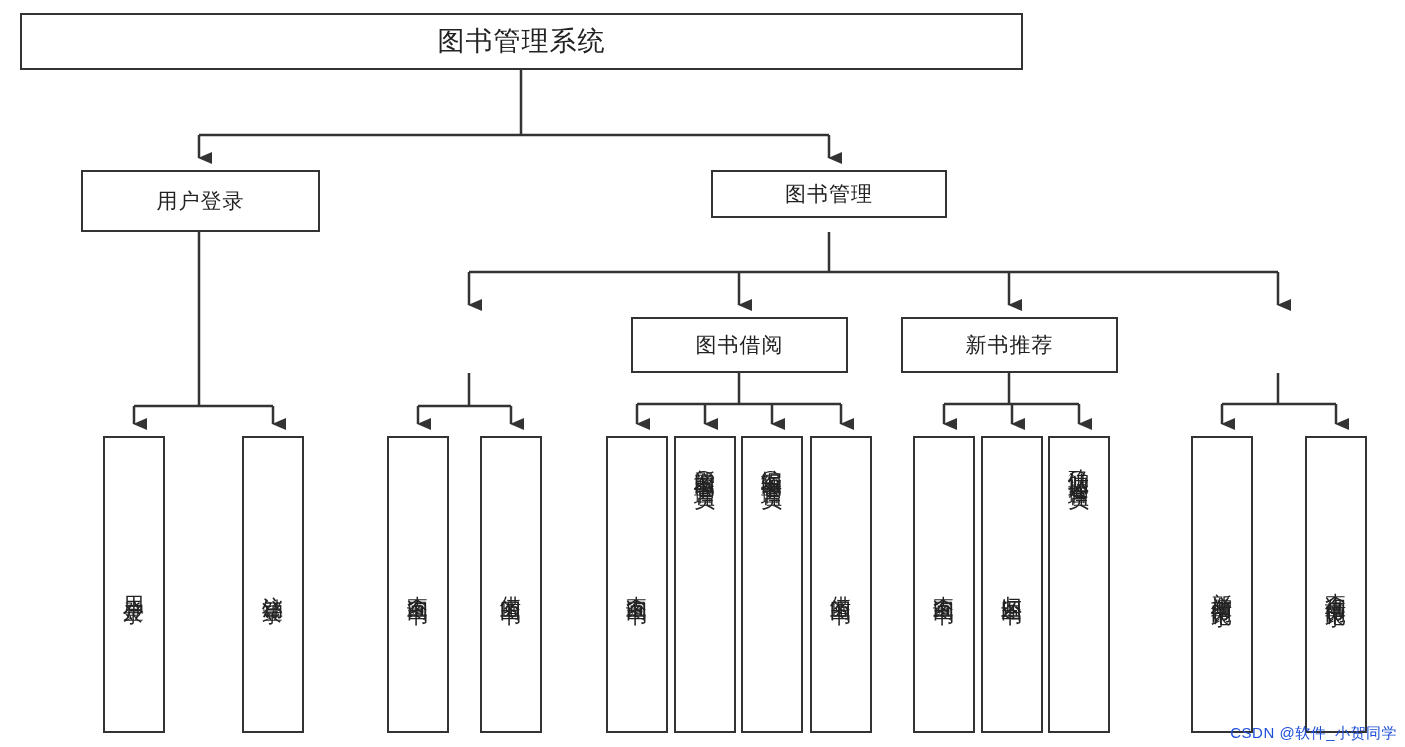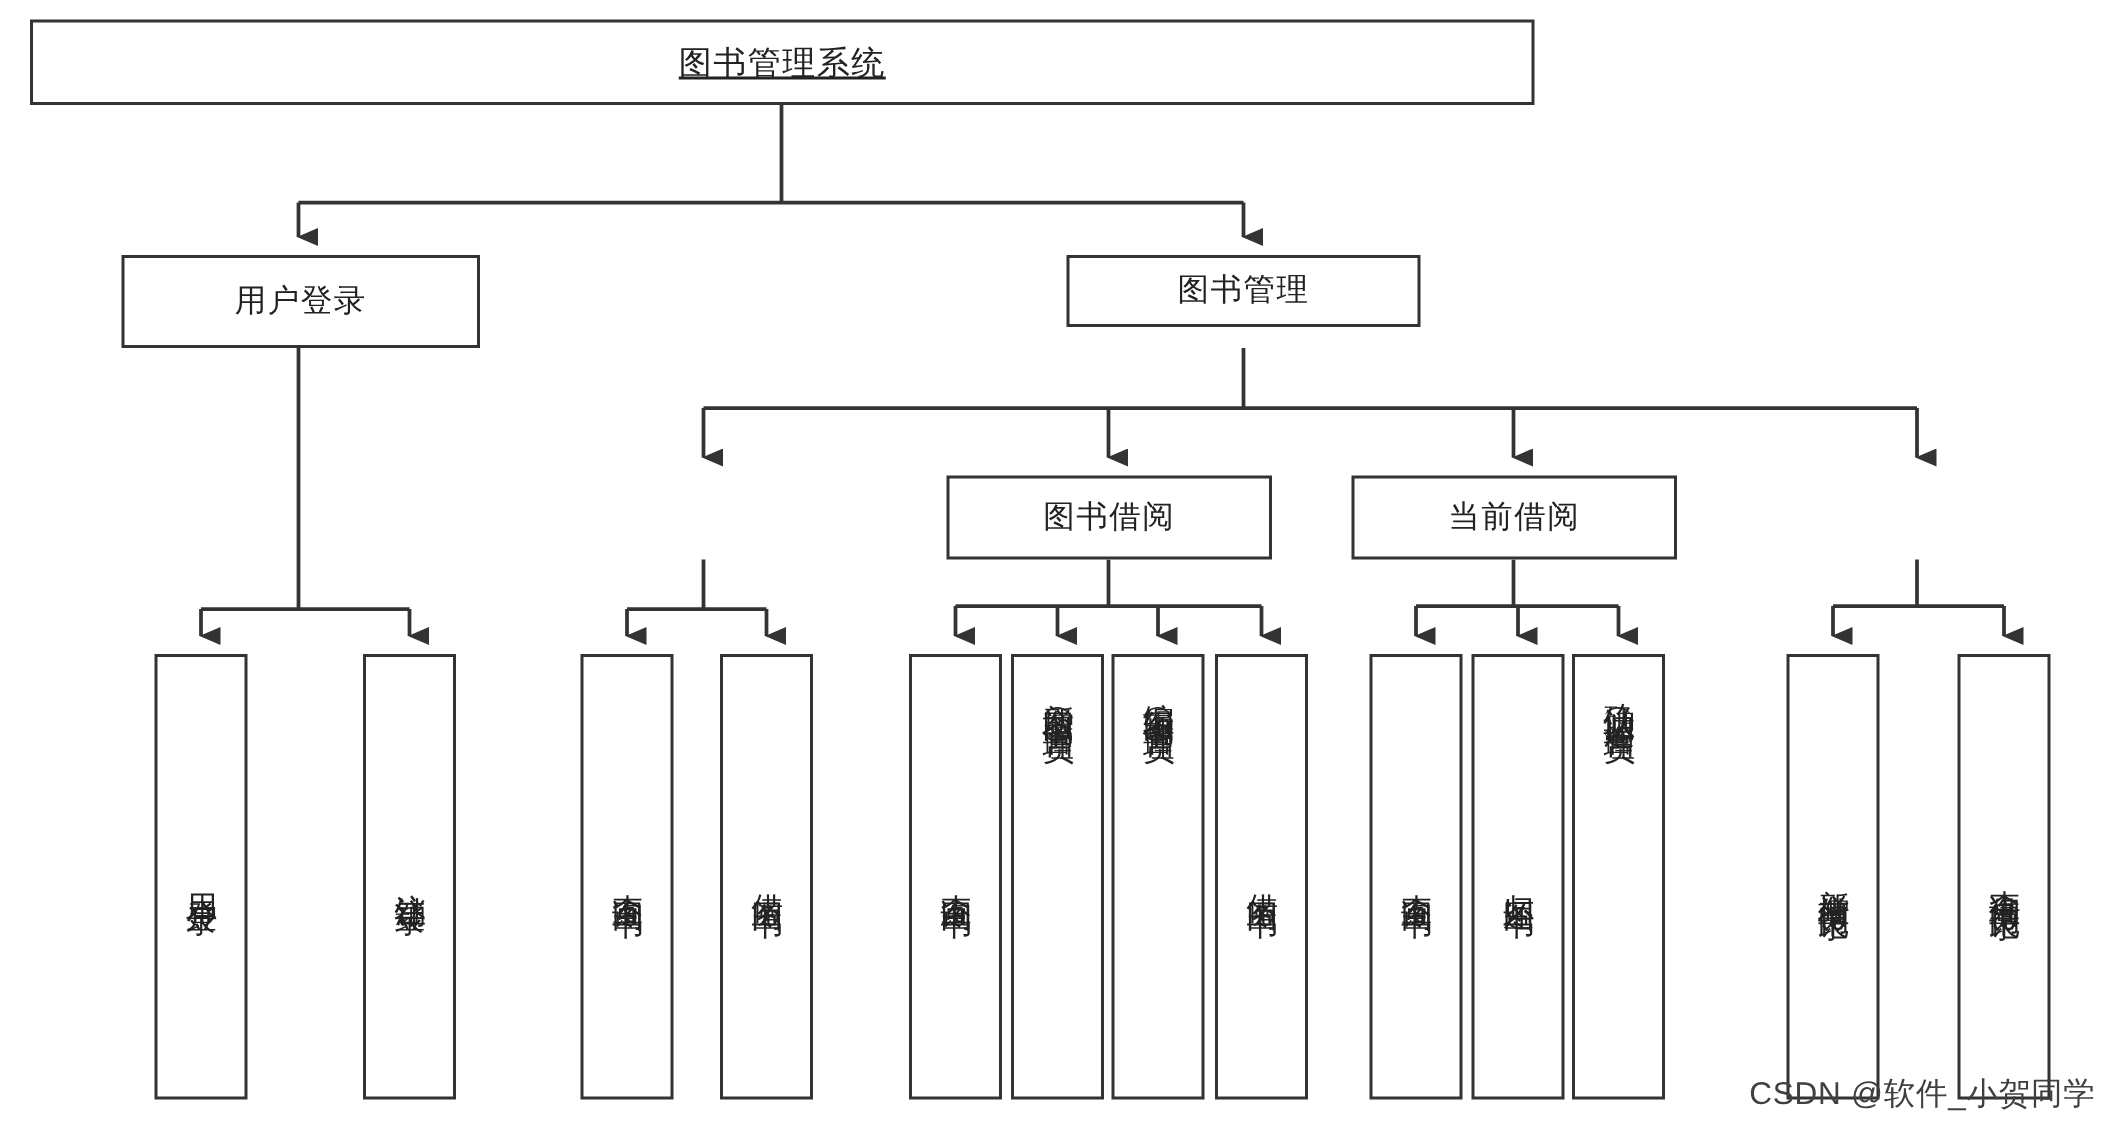--- a/index.html
+++ b/index.html
@@ -33,22 +33,21 @@
     display: block;
     text-align: center;
     white-space: pre;
   }
   
   .node.horiz .node-label {
     font-size: 21px;
     letter-spacing: 1px;
   }
   .node.root .node-label {
-    font-size: 22px;
-    text-decoration: underline;
+    font-size: 27px;
   }
   
   .node.vert {
     align-items: flex-start;
     justify-content: center;
     padding-top: 14px;
   }
   .node.vert .node-label {
     writing-mode: vertical-rl;
     text-orientation: upright;
@@ -78,22 +77,22 @@
     stroke-width: 2.5;
     fill: none;
   }
   .arrowhead {
     fill: #333333;
   }
   .watermark {
     position: absolute;
     right: 8px;
     bottom: 4px;
-    font-size: 21px;
-    color: #404040;
+    font-size: 15px;
+    color: #1d4ed8;
     letter-spacing: 0.5px;
     white-space: nowrap;
     user-select: none;
   }
 </style>
 </head>
 <body>
 
 <div id="canvas">
 
@@ -158,21 +157,21 @@
   <div class="node horiz" style="left:711px; top:170px; width:236px; height:48px;">
     <span class="node-label">图书管理</span>
   </div>
 
 
   <div class="node horiz" style="left:631px; top:317px; width:217px; height:56px;">
     <span class="node-label">图书借阅</span>
   </div>
 
   <div class="node horiz" style="left:901px; top:317px; width:217px; height:56px;">
-    <span class="node-label">当前借阅</span>
+    <span class="node-label">新书推荐</span>
   </div>
 
 
   <div class="node vert center" style="left:103px; top:436px; width:62px; height:297px;">
     <span class="node-label">用户登录</span>
   </div>
 
   <div class="node vert center" style="left:242px; top:436px; width:62px; height:297px;">
     <span class="node-label">注销登录</span>
   </div>

